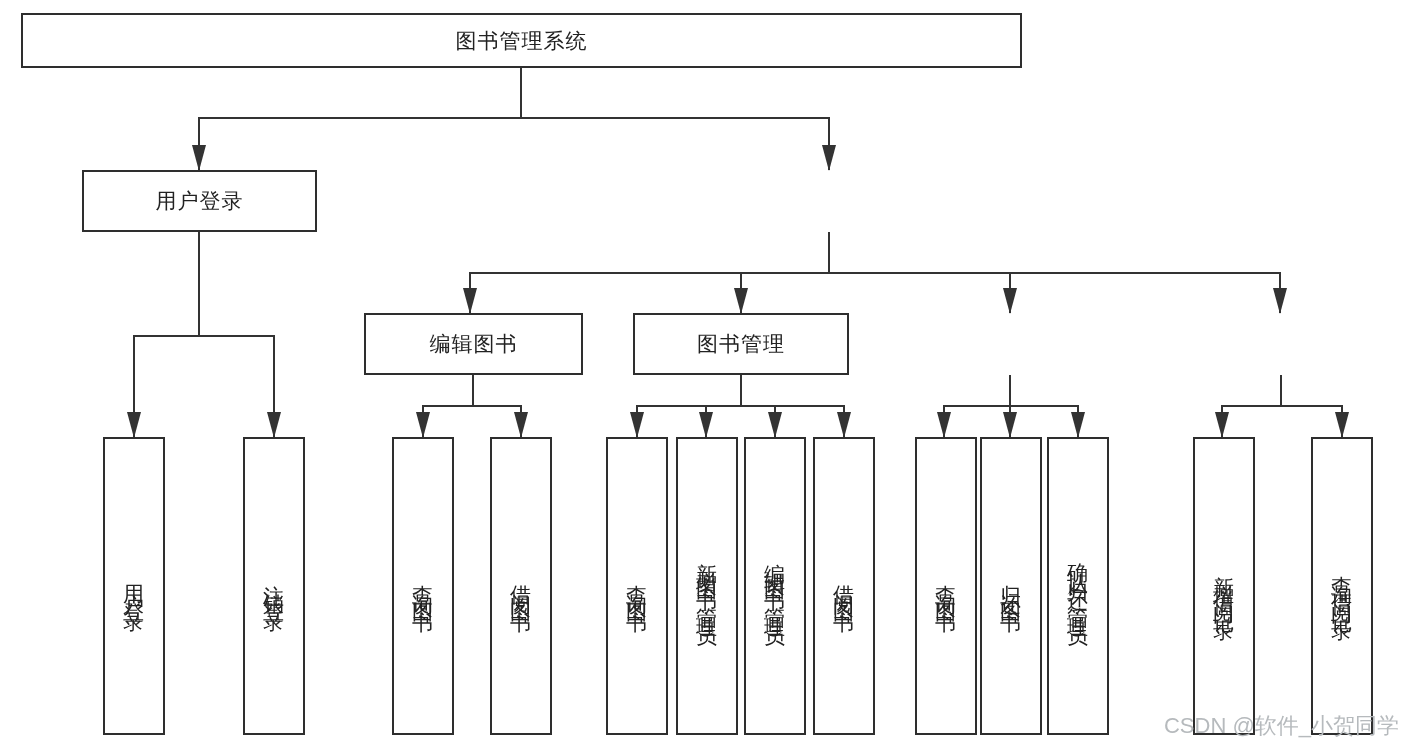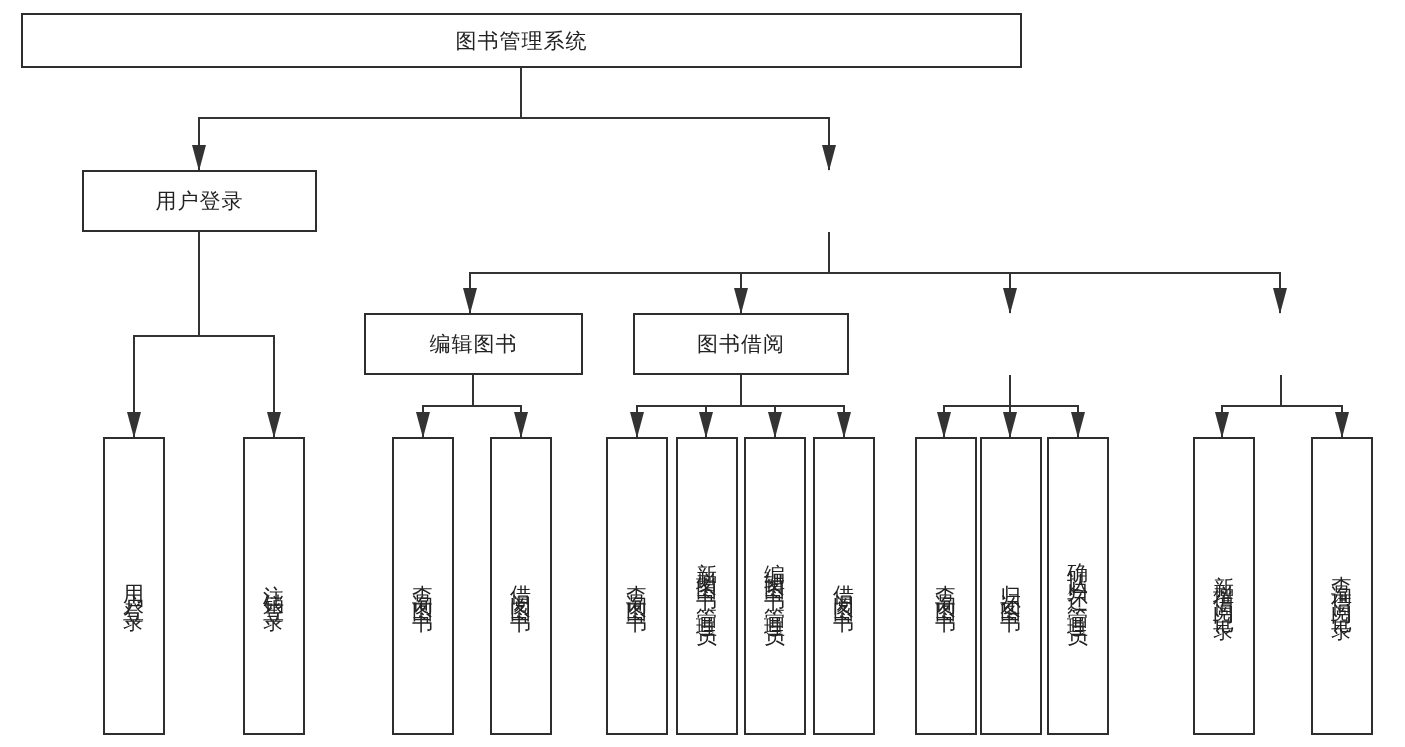--- a/index.html
+++ b/index.html
@@ -47,21 +47,21 @@
   </div>
 
   <div class="box h" style="left:82px;top:170px;width:235px;height:62px">
     <span>用户登录</span>
   </div>
 
   <div class="box h" style="left:364px;top:313px;width:219px;height:62px">
     <span>编辑图书</span>
   </div>
   <div class="box h" style="left:633px;top:313px;width:216px;height:62px">
-    <span>图书借阅</span>
+    <span>图书管理</span>
   </div>
 
   <div class="box v" style="left:103px;top:437px">
     <span class="vtext">用户登录</span>
   </div>
   <div class="box v" style="left:243px;top:437px">
     <span class="vtext">注销登录</span>
   </div>
 
   <div class="box v" style="left:392px;top:437px">
@@ -153,14 +153,15 @@
   <div class="ah" style="left:1003px;top:412px"></div>
   <div class="ah" style="left:1071px;top:412px"></div>
 
   <div class="lv" style="left:1280px;top:375px;height:31px"></div>
   <div class="lh" style="left:1221px;top:405px;width:122px"></div>
   <div class="lv" style="left:1221px;top:406px;height:31px"></div>
   <div class="lv" style="left:1341px;top:406px;height:31px"></div>
   <div class="ah" style="left:1215px;top:412px"></div>
   <div class="ah" style="left:1335px;top:412px"></div>
 
+  <div class="watermark">CSDN @软件_小贺同学</div>
 
 </div>
 
 </body></html>

